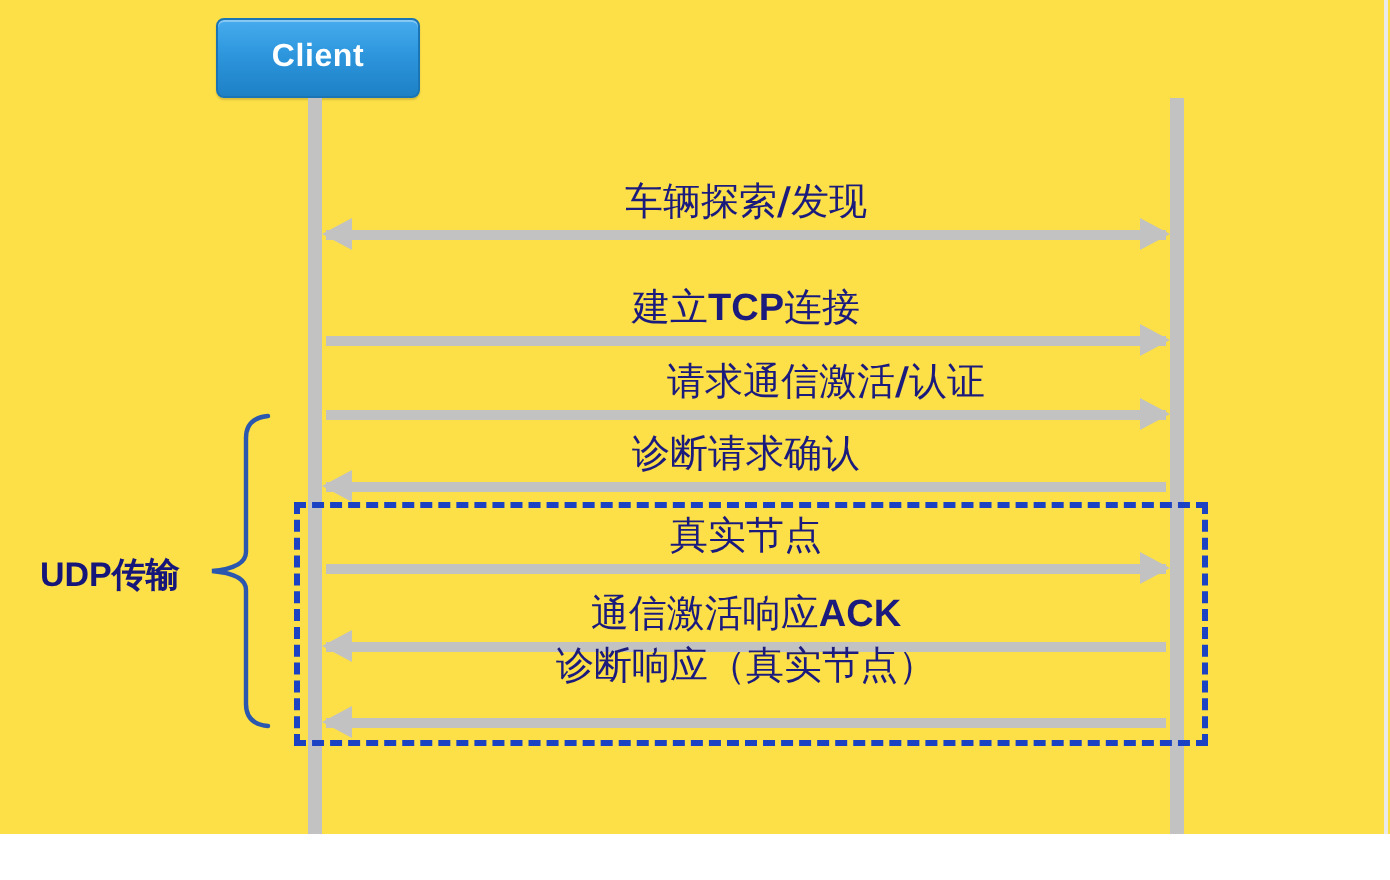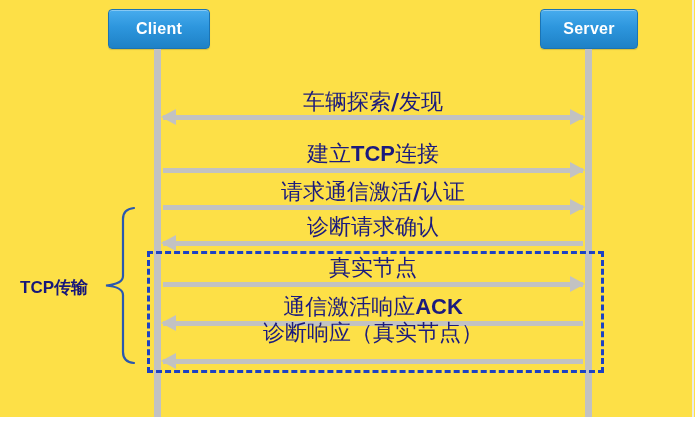--- a/index.html
+++ b/index.html
@@ -23,21 +23,21 @@
   .lifeline{position:absolute;top:49px;width:7px;height:373px;background:#c2c2c2;}
   #lifeline-client{left:154px;}
   #lifeline-server{left:585px;}
   
   .side-label{position:absolute;font-weight:bold;font-size:17px;color:#16167a;}
   #side-label-udp{left:18px;top:103px;}
   #side-label-tcp{left:20px;top:276px;}
   
   .msg-label{
     position:absolute;left:161px;width:424px;text-align:center;
-    font-family:"DejaVu Serif",serif;font-size:22px;line-height:20px;
+    font-family:"DejaVu Serif",serif;font-size:19px;line-height:20px;
     color:#1b1b7e;white-space:nowrap;
   }
   .msg-label .bold{font-weight:bold;}
   .msg-label .sans{font-family:"Liberation Sans",sans-serif;font-weight:bold;}
   .msg-arrow{position:absolute;left:161px;width:424px;height:16px;}
   .msg-arrow .shaft{position:absolute;left:2px;right:2px;top:5.5px;height:5px;background:#c2c2c2;}
   .msg-arrow .head{position:absolute;top:0;width:0;height:0;
     border-top:8px solid transparent;border-bottom:8px solid transparent;}
   .msg-arrow .head-left{left:0;border-right:15px solid #c2c2c2;}
   .msg-arrow .head-right{right:0;border-left:15px solid #c2c2c2;}
@@ -55,46 +55,45 @@
   }
   
   #page-edge-line{position:absolute;left:692px;top:0;width:2px;height:440px;background:#eaeaea;}
 </style>
 </head>
 <body>
 
 <div id="canvas">
 
   <div class="actor" id="actor-client">Client</div>
-  <div class="actor" id="actor-server">Server</div>
 
   <div class="lifeline" id="lifeline-client"></div>
   <div class="lifeline" id="lifeline-server"></div>
 
-  <div class="side-label" id="side-label-tcp">TCP传输</div>
+  <div class="side-label" id="side-label-tcp">UDP传输</div>
 
   <svg id="tcp-brace" width="40" height="164" viewBox="0 0 40 164">
     <path d="M 34 3 Q 23 4 23 14 L 23 71 Q 23 79 6 80.5 Q 23 82 23 90 L 23 147 Q 23 157 34 158" fill="none" stroke="#2b58ae" stroke-width="2.2" stroke-linecap="round"></path>
   </svg>
 
   <div id="dashed-box"></div>
 
   <div id="messages-layer">
       <div class="msg-label" style="top: 91px;"><span>车辆探索</span><span class="bold">/</span><span>发现</span></div>
       <div class="msg-arrow" style="top: 109px;">
         <div class="shaft"></div>
         <div class="head head-left"></div>
         <div class="head head-right"></div>
       </div>
       <div class="msg-label" style="top: 144px;"><span>建立</span><span class="bold sans">TCP</span><span>连接</span></div>
       <div class="msg-arrow" style="top: 162px;">
         <div class="shaft"></div>
         <div class="head head-right"></div>
       </div>
-      <div class="msg-label" style="top: 181px;"><span>请求通信激活</span><span class="bold">/</span><span>认证</span></div>
+      <div class="msg-label" style="top: 181px; margin-left: 40px;"><span>请求通信激活</span><span class="bold">/</span><span>认证</span></div>
       <div class="msg-arrow" style="top: 199px;">
         <div class="shaft"></div>
         <div class="head head-right"></div>
       </div>
       <div class="msg-label" style="top: 217px;"><span>诊断请求确认</span></div>
       <div class="msg-arrow" style="top: 235px;">
         <div class="shaft"></div>
         <div class="head head-left"></div>
       </div>
       <div class="msg-label" style="top: 258px;"><span>真实节点</span></div>

